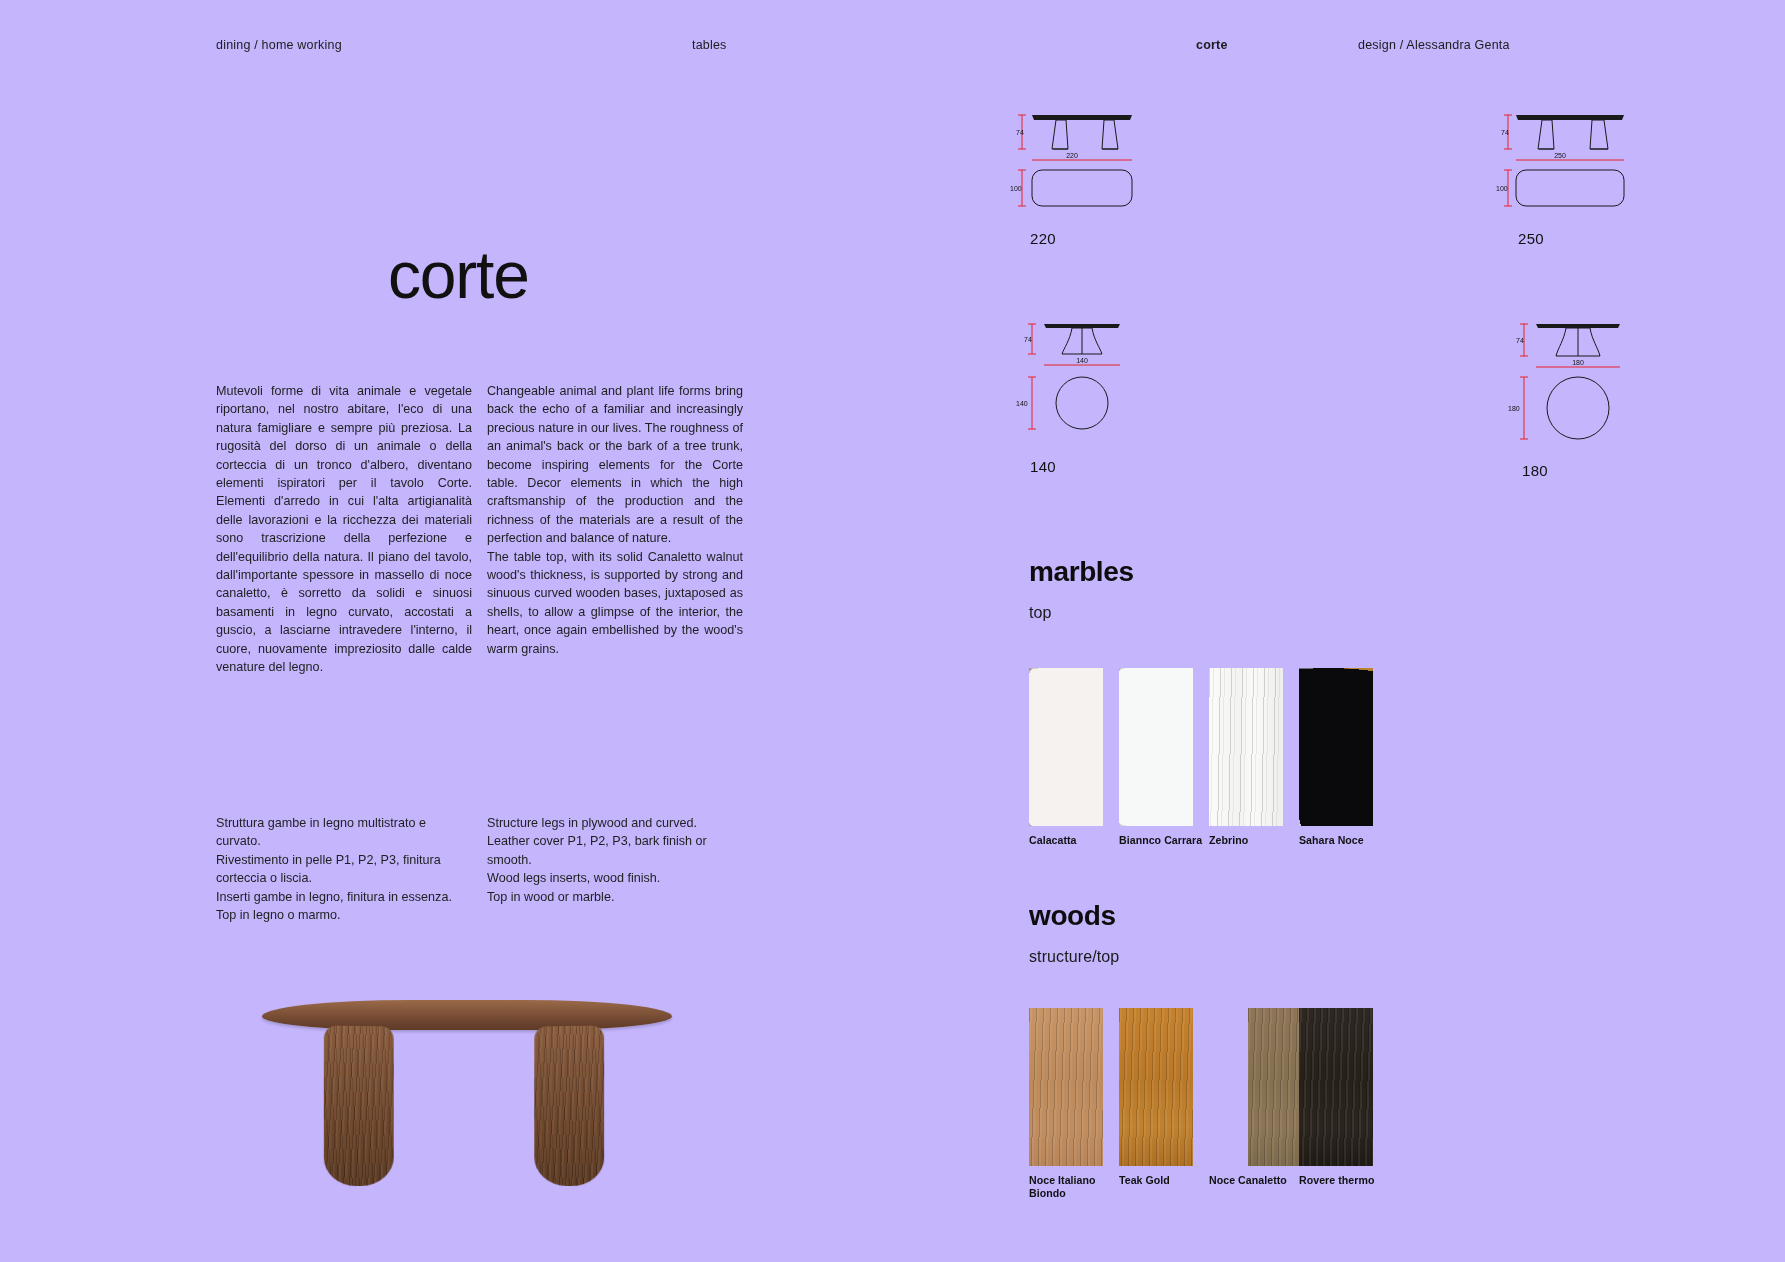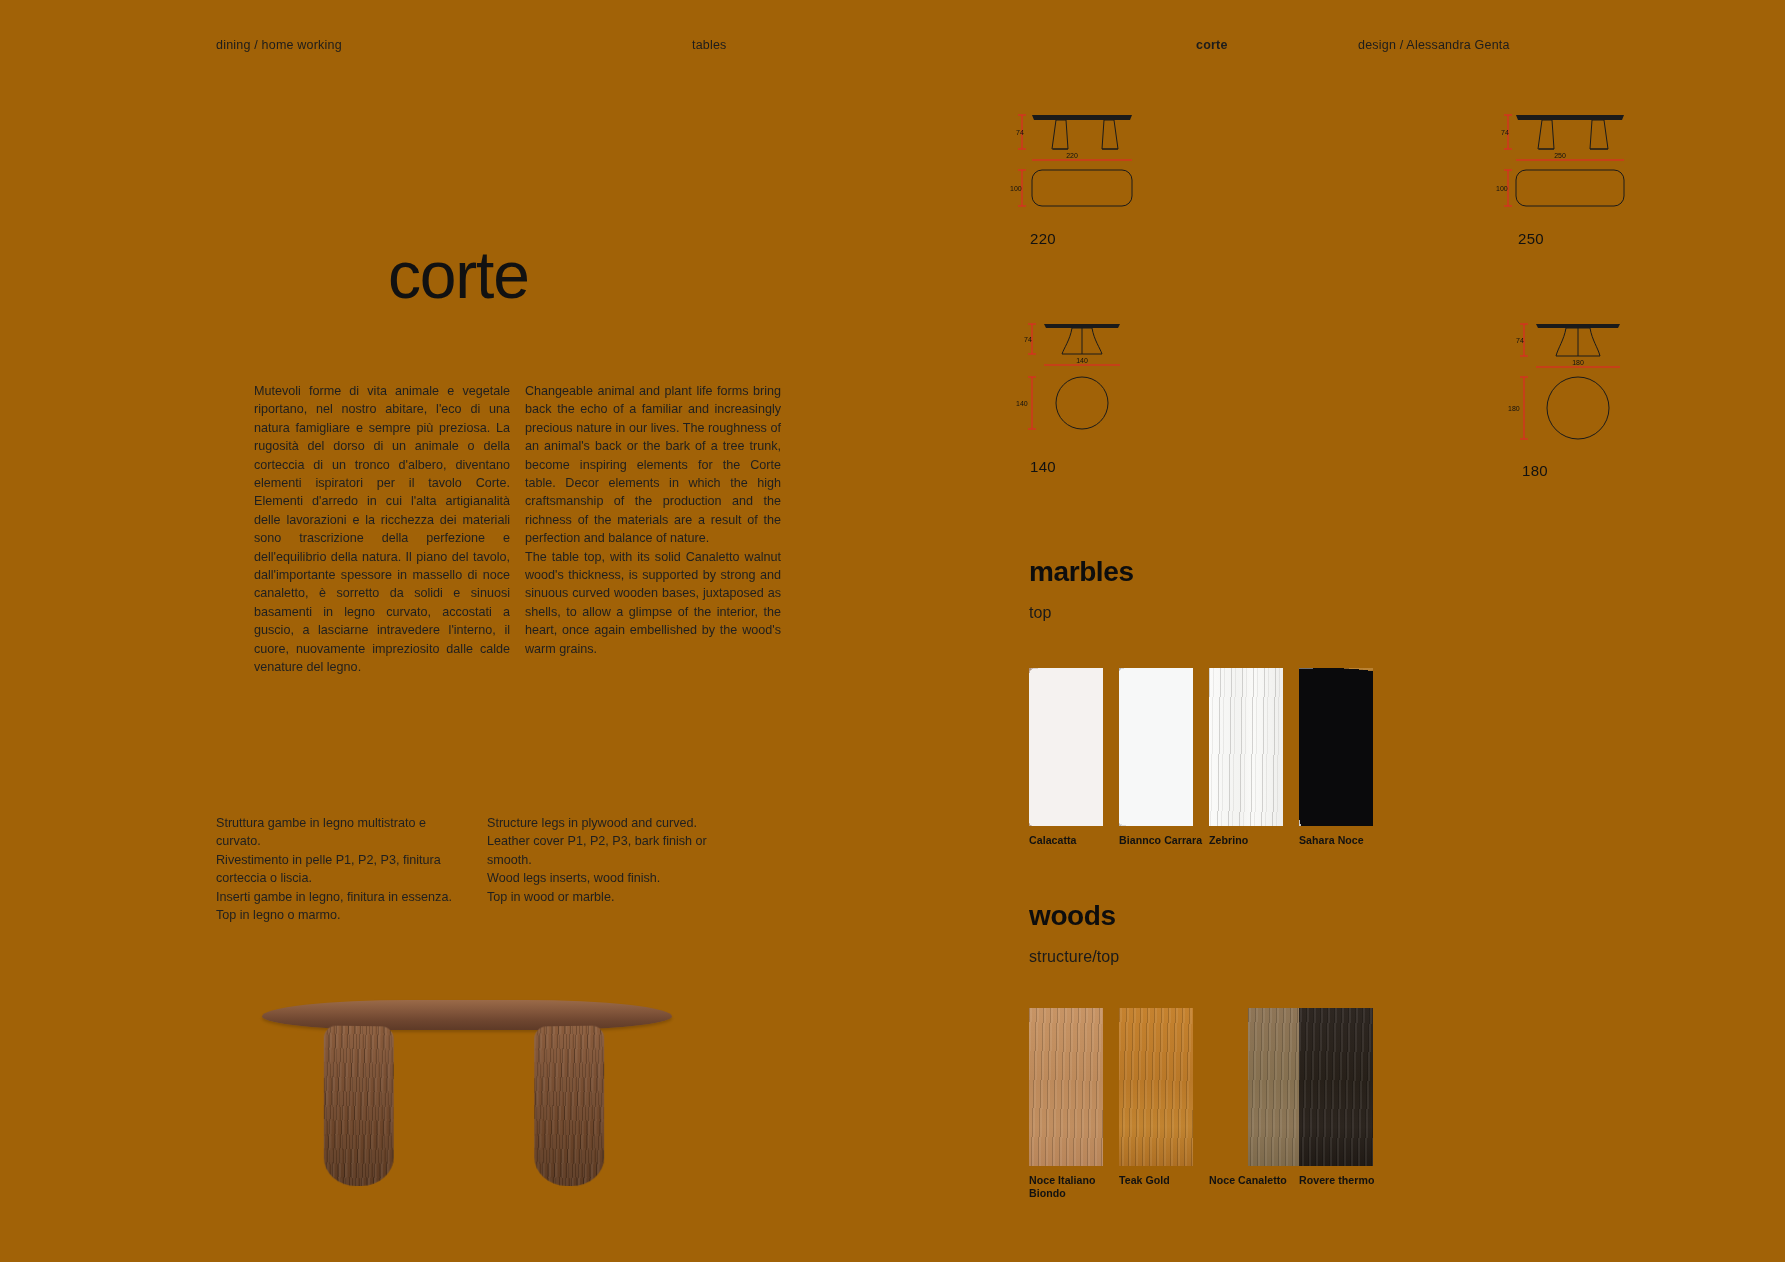--- a/index.html
+++ b/index.html
@@ -4,21 +4,21 @@
 <style>
   * { box-sizing: border-box; margin: 0; padding: 0; }
   html, body {
     width: 1785px; height: 1262px;
     background: #ffffff;
     font-family: "Liberation Sans", sans-serif;
     color: #1a1a1a;
     overflow: hidden;
   }
 
-  .page { position: relative; width: 1785px; height: 1262px; background: #a16207; }
+  .page { position: relative; width: 1785px; height: 1262px; background: #c4b5fd; }
 
   
   .header { position: absolute; top: 38px; left: 0; width: 1785px; height: 20px; }
   .hdr-item { position: absolute; font-size: 12.5px; letter-spacing: .2px; color: #1c1c1c; white-space: nowrap; }
   .hdr-left   { left: 216px; }
   .hdr-mid    { left: 692px; }
   .hdr-model  { left: 1196px; font-weight: bold; }
   .hdr-design { left: 1358px; }
 
   
@@ -28,21 +28,20 @@
     color: #111;
   }
 
   .body-col {
     position: absolute; top: 382px;
     width: 256px;
     font-size: 12.6px; line-height: 18.4px;
     text-align: justify; text-justify: inter-word;
     color: #1f1f1f;
     white-space: pre-line;
-    margin-left: 38px;
   }
   .body-it { left: 216px; }
   .body-en { left: 487px; }
 
   .spec-col {
     position: absolute; top: 814px;
     width: 256px;
     font-size: 12.6px; line-height: 18.4px;
     color: #1f1f1f;
     white-space: pre-line;

